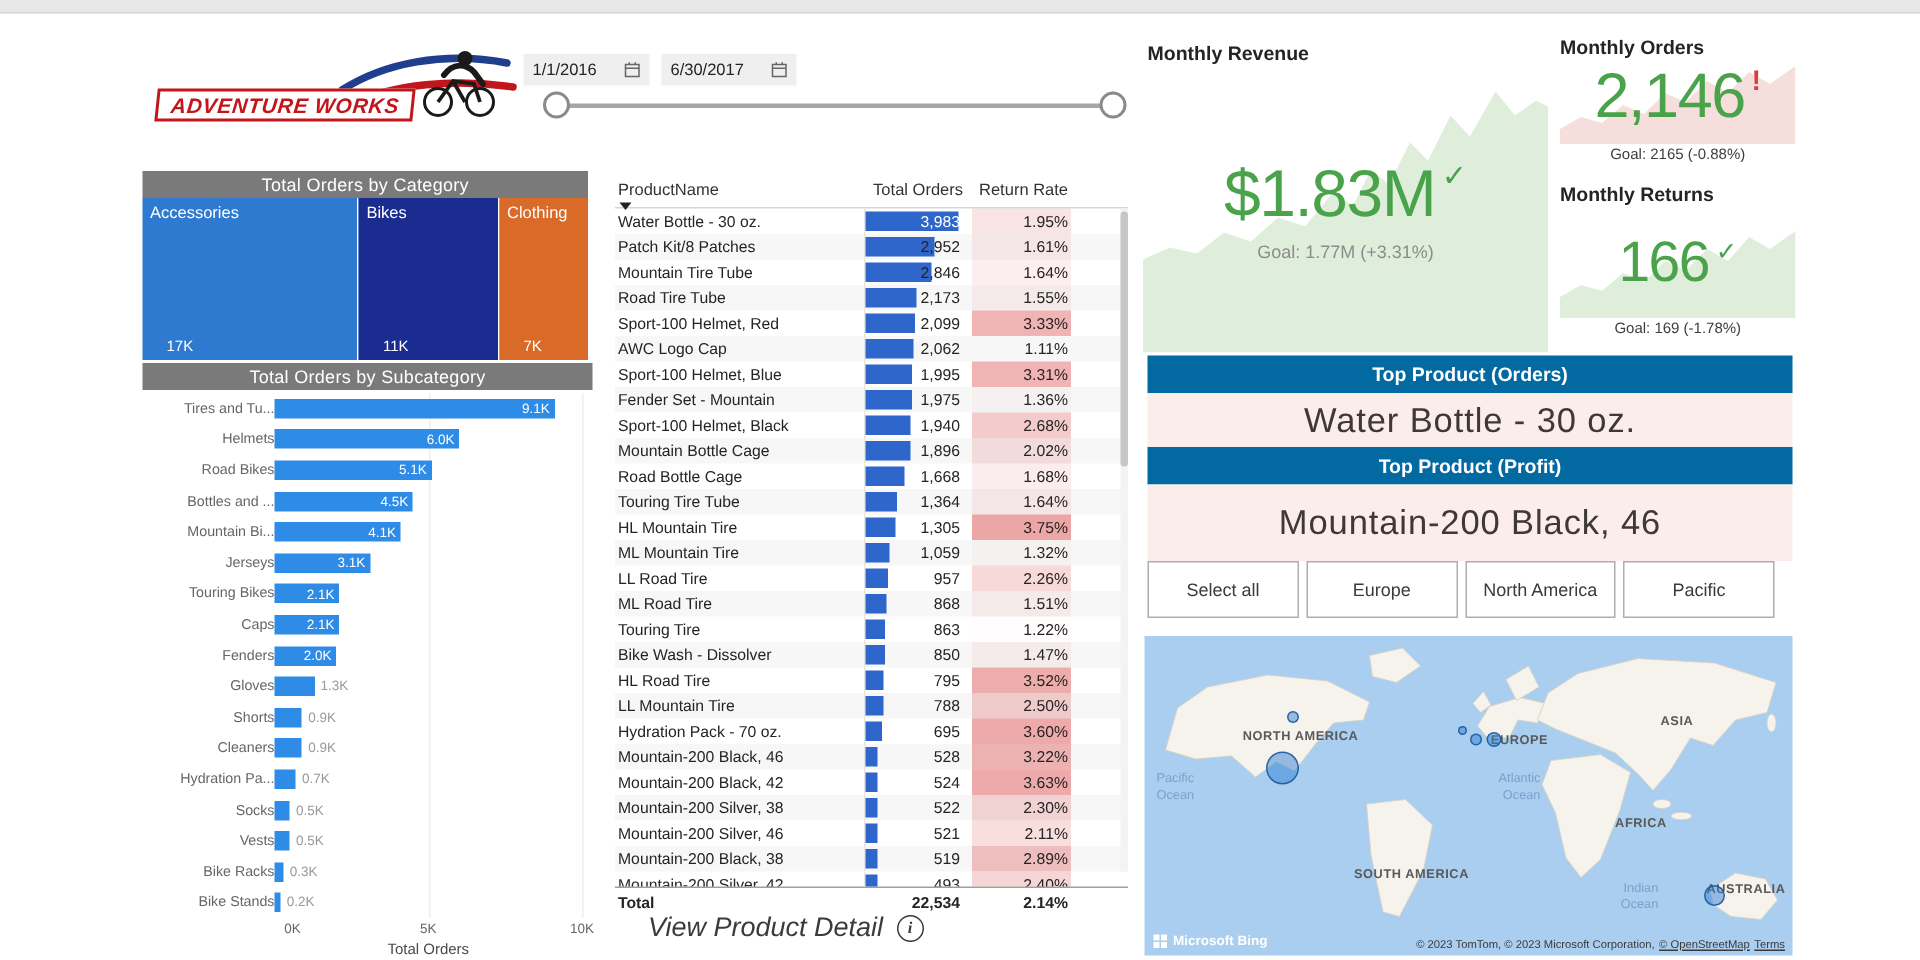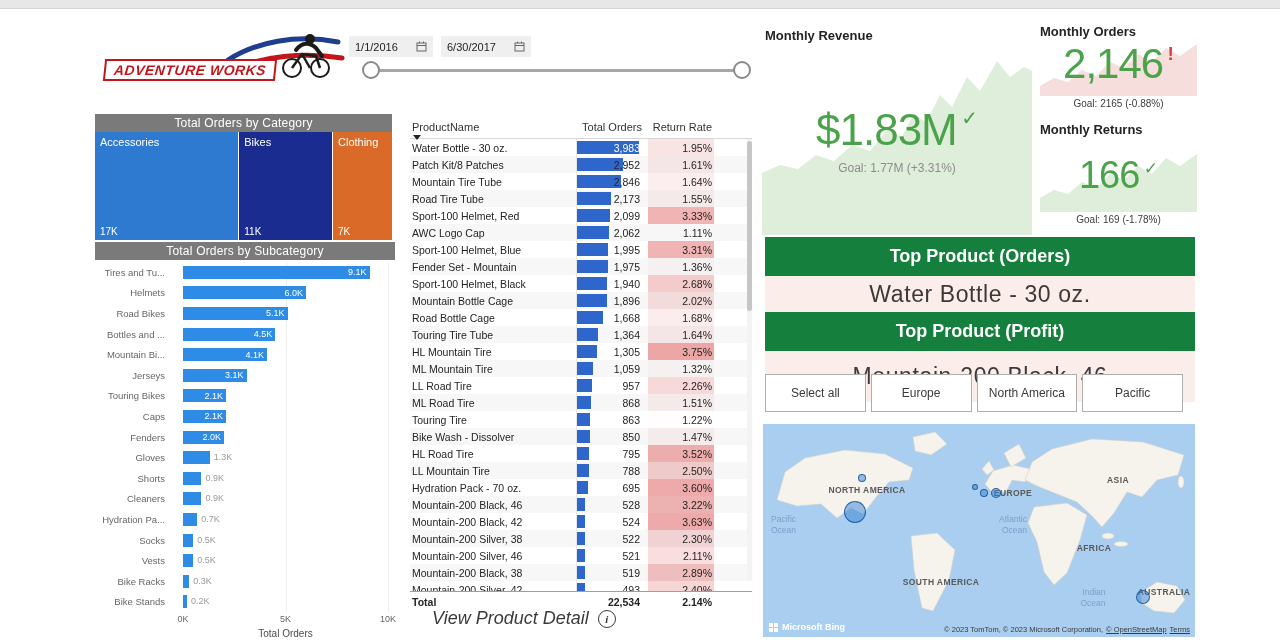--- a/index.html
+++ b/index.html
@@ -25,29 +25,29 @@
 
   
   .panel-header{background:#7A7A7A;color:#fff;font-weight:normal;font-size:12px;height:18px;display:flex;align-items:center;justify-content:center;letter-spacing:.2px}
 
   
   .treemap{position:absolute;left:95px;top:114px;width:297px}
   .tiles{display:flex;height:108px}
   .tile{position:relative;color:#fff;border-right:1px solid #fff}
   .tile:last-child{border-right:none}
   .tile-label{position:absolute;left:5px;top:4px;font-size:11px;white-space:nowrap}
-  .tile-value{position:absolute;left:5px;bottom:3px;font-size:10px}
+  .tile-value{position:absolute;left:16px;bottom:3px;font-size:10px}
 
   
   .barchart{position:absolute;left:95px;top:242px;width:300px}
   #bar-rows{position:relative;margin-top:2px}
   #bar-rows::before{content:"";position:absolute;left:190.5px;top:0;bottom:0;width:1px;background:#EEEEEE}
   #bar-rows::after{content:"";position:absolute;left:293px;top:0;bottom:0;width:1px;background:#EEEEEE}
   .bar-row{display:flex;align-items:center;height:20.6px;position:relative}
-  .bar-label{width:88px;text-align:right;padding-right:18px;font-size:9.5px;color:#666;white-space:nowrap;overflow:hidden}
+  .bar-label{width:88px;text-align:right;padding-right:0;font-size:9.5px;color:#666;white-space:nowrap;overflow:hidden}
   .bar-track{position:relative;width:205px;height:13px}
   .bar{position:absolute;left:0;top:0;height:13px;background:#2E8CE6;display:flex;align-items:center;justify-content:flex-end}
   .val-in{color:#fff;font-size:9px;padding-right:3px}
   .val-out{position:absolute;top:1px;font-size:9px;color:#999;white-space:nowrap}
   .x-axis{position:relative;height:12px;margin-top:2px}
   .x-tick{position:absolute;transform:translateX(-50%);font-size:9px;color:#666}
   .x-title{width:205px;margin-left:88px;text-align:center;font-size:10px;color:#4A4A4A;margin-top:2px}
 
   
   .ptable{position:absolute;left:410px;top:115px;width:342px;font-size:10.5px;color:#252423}
@@ -98,21 +98,21 @@
   .kpi-orders .kpi-number{font-size:42px}
   .kpi-returns .num{top:14px}
   .kpi-returns .kpi-number{font-size:38px}
   .kpi-returns .kpi-check{font-size:17px;vertical-align:14px}
   .kpi-goal2{position:absolute;width:100%;text-align:center;font-size:10px;color:#3D3D3D}
   .kpi-orders .kpi-goal2{top:76px}
   .kpi-returns .kpi-goal2{top:94px}
 
   
   .tp{position:absolute;left:765px;top:237px;width:430px}
-  .tp-header{height:39px;background:#15803d;color:#fff;font-weight:bold;font-size:18px;display:flex;align-items:center;justify-content:center}
+  .tp-header{height:25px;background:#0369a1;color:#fff;font-weight:bold;font-size:13px;display:flex;align-items:center;justify-content:center}
   .tp-value{background:#FBEDE9;color:#3E3837;display:flex;align-items:center;justify-content:center;letter-spacing:.6px;font-size:23px}
   .tp-value.orders{height:36px}
   .tp-value.profit{height:51px}
 
   
   .regions{position:absolute;left:765px;top:374px;width:418px;display:flex;gap:5px}
   .region-btn{flex:1;height:38px;background:#fff;border:1px solid #B0AEAC;font-size:12px;color:#3B3A39;display:flex;align-items:center;justify-content:center;font-family:"Liberation Sans",sans-serif;cursor:pointer}
 
   
   .map{position:absolute;left:763px;top:424px;width:432px;height:213px;background:#A9CEEF;overflow:hidden;cursor:grab}
@@ -312,21 +312,21 @@
         </div>
         <div class="bar-row">
           <div class="bar-label">Bike Stands</div>
           <div class="bar-track">
             <div class="bar" style="width:2%"></div>
             <span class="val-out" style="left:calc(2% + 4px)">0.2K</span>
           </div>
         </div>
       </div>
     <div class="x-axis" id="x-ticks">
-        <span class="x-tick" style="left: 88px;">0K</span>
+        <span class="x-tick" style="left: 100px;">0K</span>
         <span class="x-tick" style="left: 190.5px;">5K</span>
         <span class="x-tick" style="left: 293px;">10K</span>
       </div>
     <div class="x-title">Total Orders</div>
   </div>
 
   <div class="ptable">
     <div class="thead">
       <div class="h-name">ProductName</div>
       <div class="h-orders">Total Orders</div>

